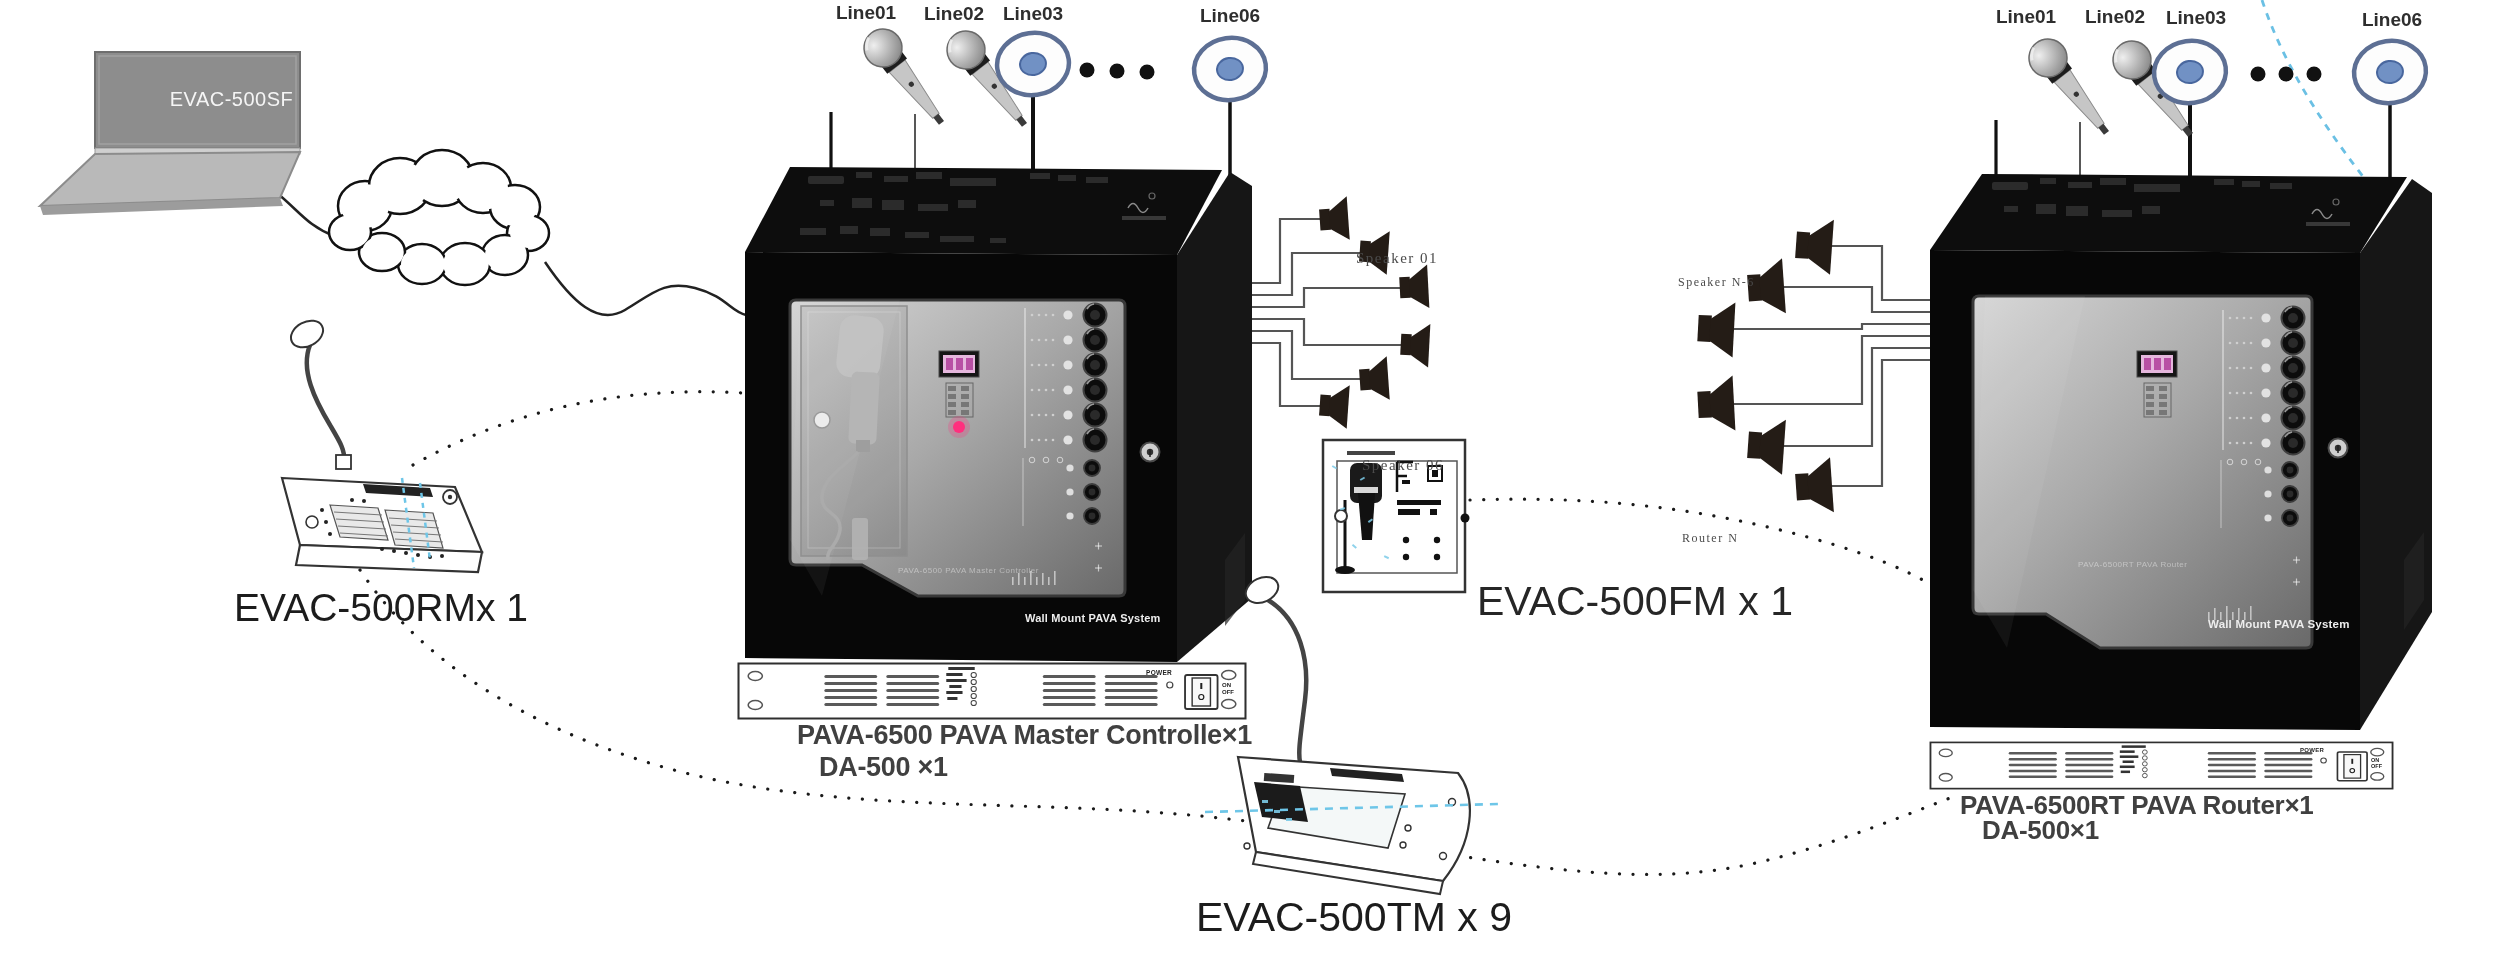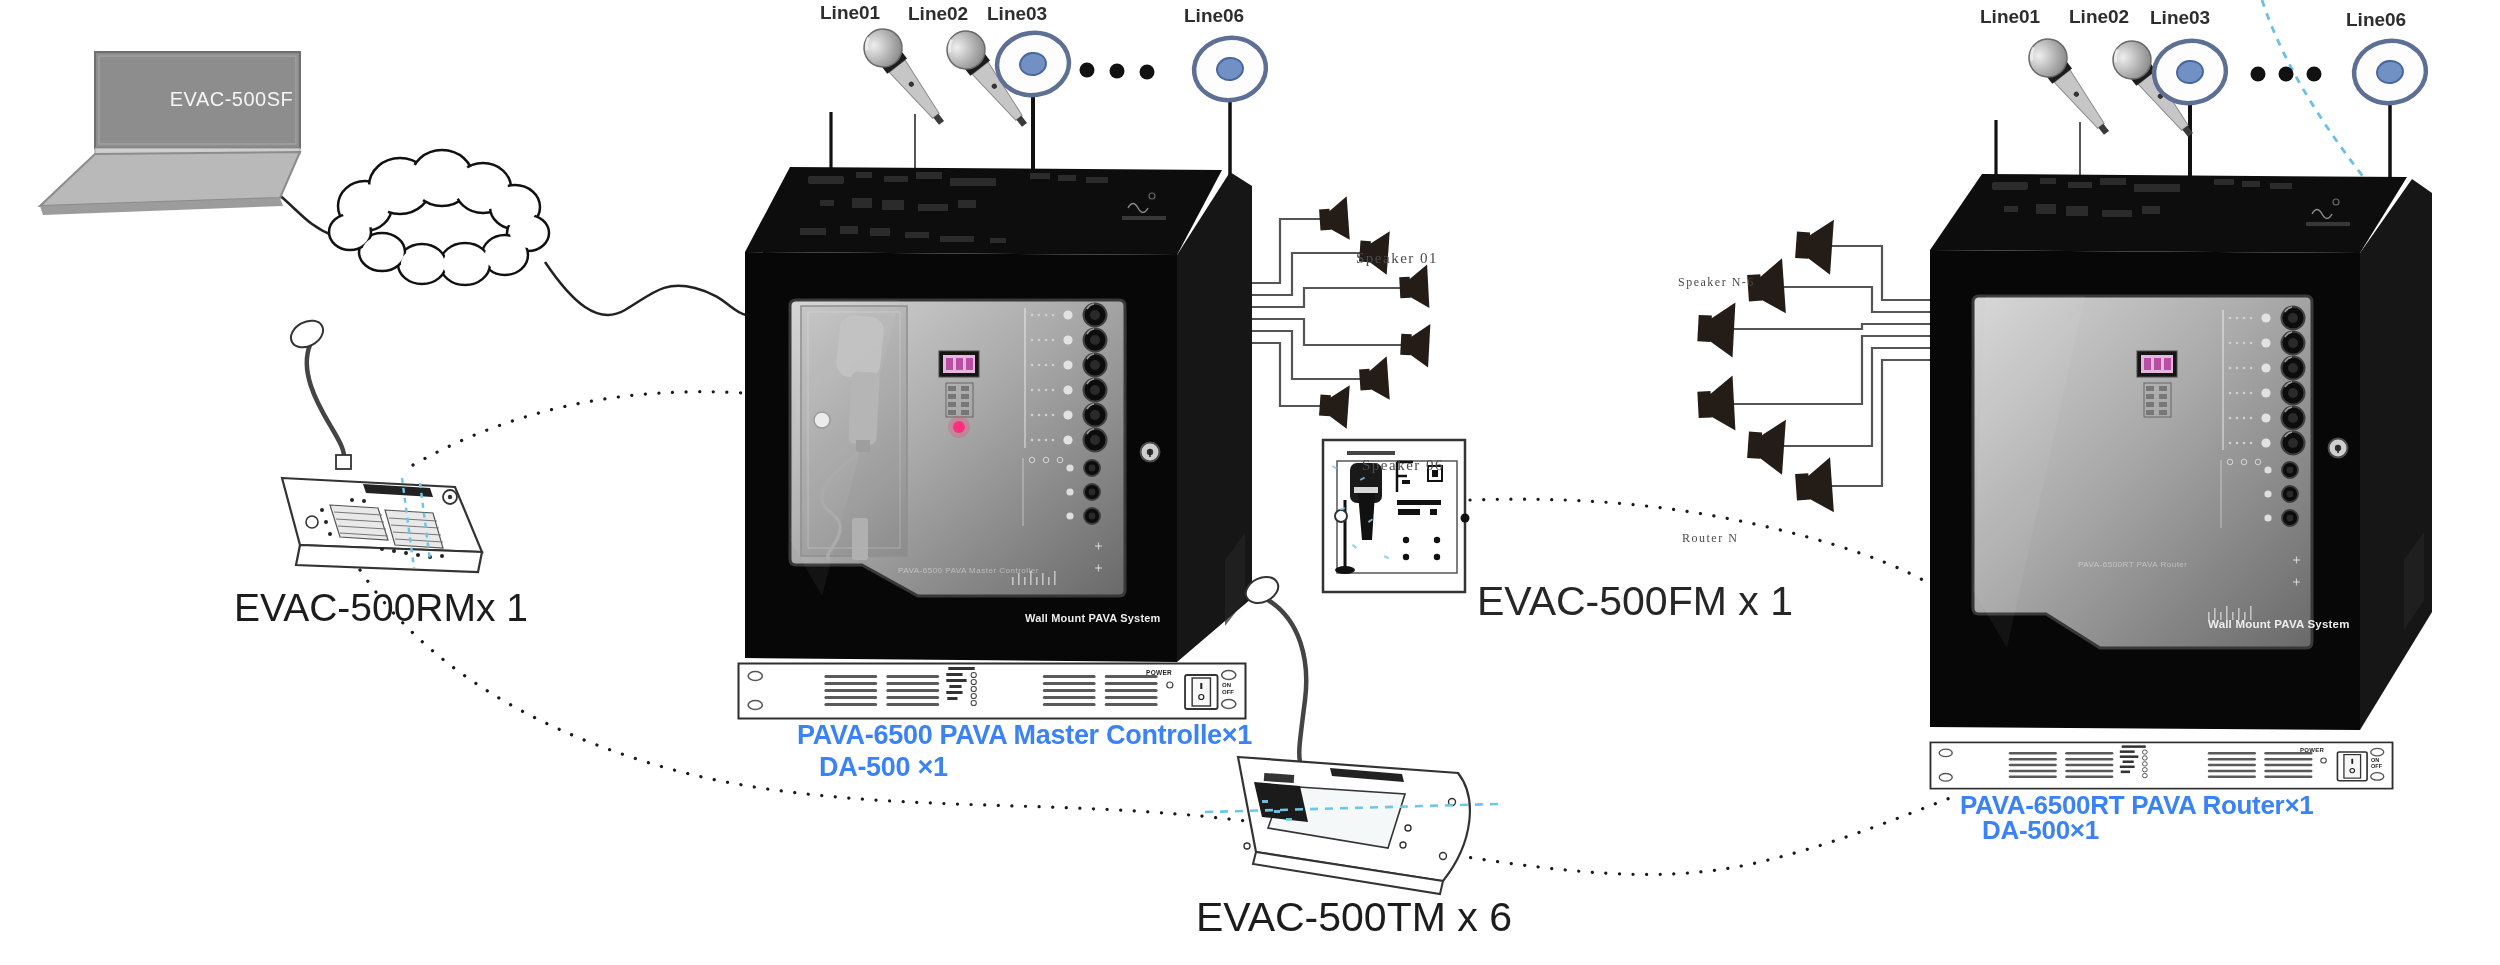--- a/index.html
+++ b/index.html
@@ -1,24 +1,24 @@
 <!DOCTYPE html>
 <html><head>
 <meta charset="utf-8">
 <style>
   html,body{margin:0;padding:0;background:#ffffff;}
   #stage{position:relative;width:2500px;height:965px;background:#ffffff;overflow:hidden;
          font-family:"Liberation Sans",sans-serif;}
   #stage svg{position:absolute;left:0;top:0;}
   .lbl{position:absolute;white-space:nowrap;color:#1c1c1c;}
-  .line-lbl{width:92px;text-align:left;font-size:19px;font-weight:600;color:#2e2e2e;}
+  .line-lbl{width:92px;text-align:center;font-size:19px;font-weight:600;color:#2e2e2e;}
   .spk-lbl{font-family:Liberation Serif, serif;font-size:15px;color:#4b4b4b;letter-spacing:1.5px;margin-top:48px;}
   .spk-lbl.big{font-size:12px;}
   .dev-lbl{font-size:39px;color:#1c1c1c;letter-spacing:0px;}
-  .unit-lbl{font-size:27px;font-weight:bold;color:#3b82f6;letter-spacing:-0.3px;}
+  .unit-lbl{font-size:27px;font-weight:bold;color:#404040;letter-spacing:-0.3px;}
   .wall-lbl{font-size:11px;font-weight:bold;color:#ededed;letter-spacing:0.2px;}
   .etch-lbl{font-size:8px;color:rgba(255,255,255,0.42);letter-spacing:0.5px;}
   .tiny-lbl{font-size:6.5px;font-weight:bold;color:#222;letter-spacing:0.3px;}
   .onoff{font-size:6px;line-height:6.5px;font-weight:bold;color:#222;}
   .scr-lbl{width:205px;text-align:center;font-size:20px;font-weight:500;color:#f5f5f5;letter-spacing:0.5px;}
 </style>
 </head>
 <body>
 
 <div id="stage">
@@ -529,21 +529,21 @@
 <div class="lbl line-lbl" style="left:2150px;top:7px;">Line03</div>
 <div class="lbl line-lbl" style="left:2346px;top:9px;">Line06</div>
 
 <div class="lbl spk-lbl" style="left:1356px;top:202px;">Speaker 01</div>
 <div class="lbl spk-lbl" style="left:1362px;top:409px;">Speaker 06</div>
 <div class="lbl spk-lbl big" style="left:1678px;top:227px;">Speaker N-6</div>
 <div class="lbl spk-lbl big" style="left:1682px;top:483px;">Router N</div>
 
 <div class="lbl dev-lbl" style="left:234px;top:586px;">EVAC-500RMx 1</div>
 <div class="lbl dev-lbl" style="left:1477px;top:578px;font-size:41px;color:#262626;">EVAC-500FM x 1</div>
-<div class="lbl dev-lbl" style="left:1196px;top:894px;font-size:41px;">EVAC-500TM x 6</div>
+<div class="lbl dev-lbl" style="left:1196px;top:894px;font-size:41px;">EVAC-500TM x 9</div>
 
 <div class="lbl unit-lbl" style="left:797px;top:720px;">PAVA-6500 PAVA Master Controlle×1</div>
 <div class="lbl unit-lbl" style="left:819px;top:752px;">DA-500 ×1</div>
 <div class="lbl unit-lbl" style="left:1960px;top:790px;font-size:26px;">PAVA-6500RT PAVA Router×1</div>
 <div class="lbl unit-lbl" style="left:1982px;top:815px;font-size:26px;">DA-500×1</div>
 
 <div class="lbl wall-lbl" style="left:1025px;top:612px;">Wall Mount PAVA System</div>
 <div class="lbl wall-lbl" style="left:2208px;top:618px;font-size:11.5px;">Wall Mount PAVA System</div>
 
 <div class="lbl etch-lbl" style="left:898px;top:566px;">PAVA-6500 PAVA Master Controller</div>

